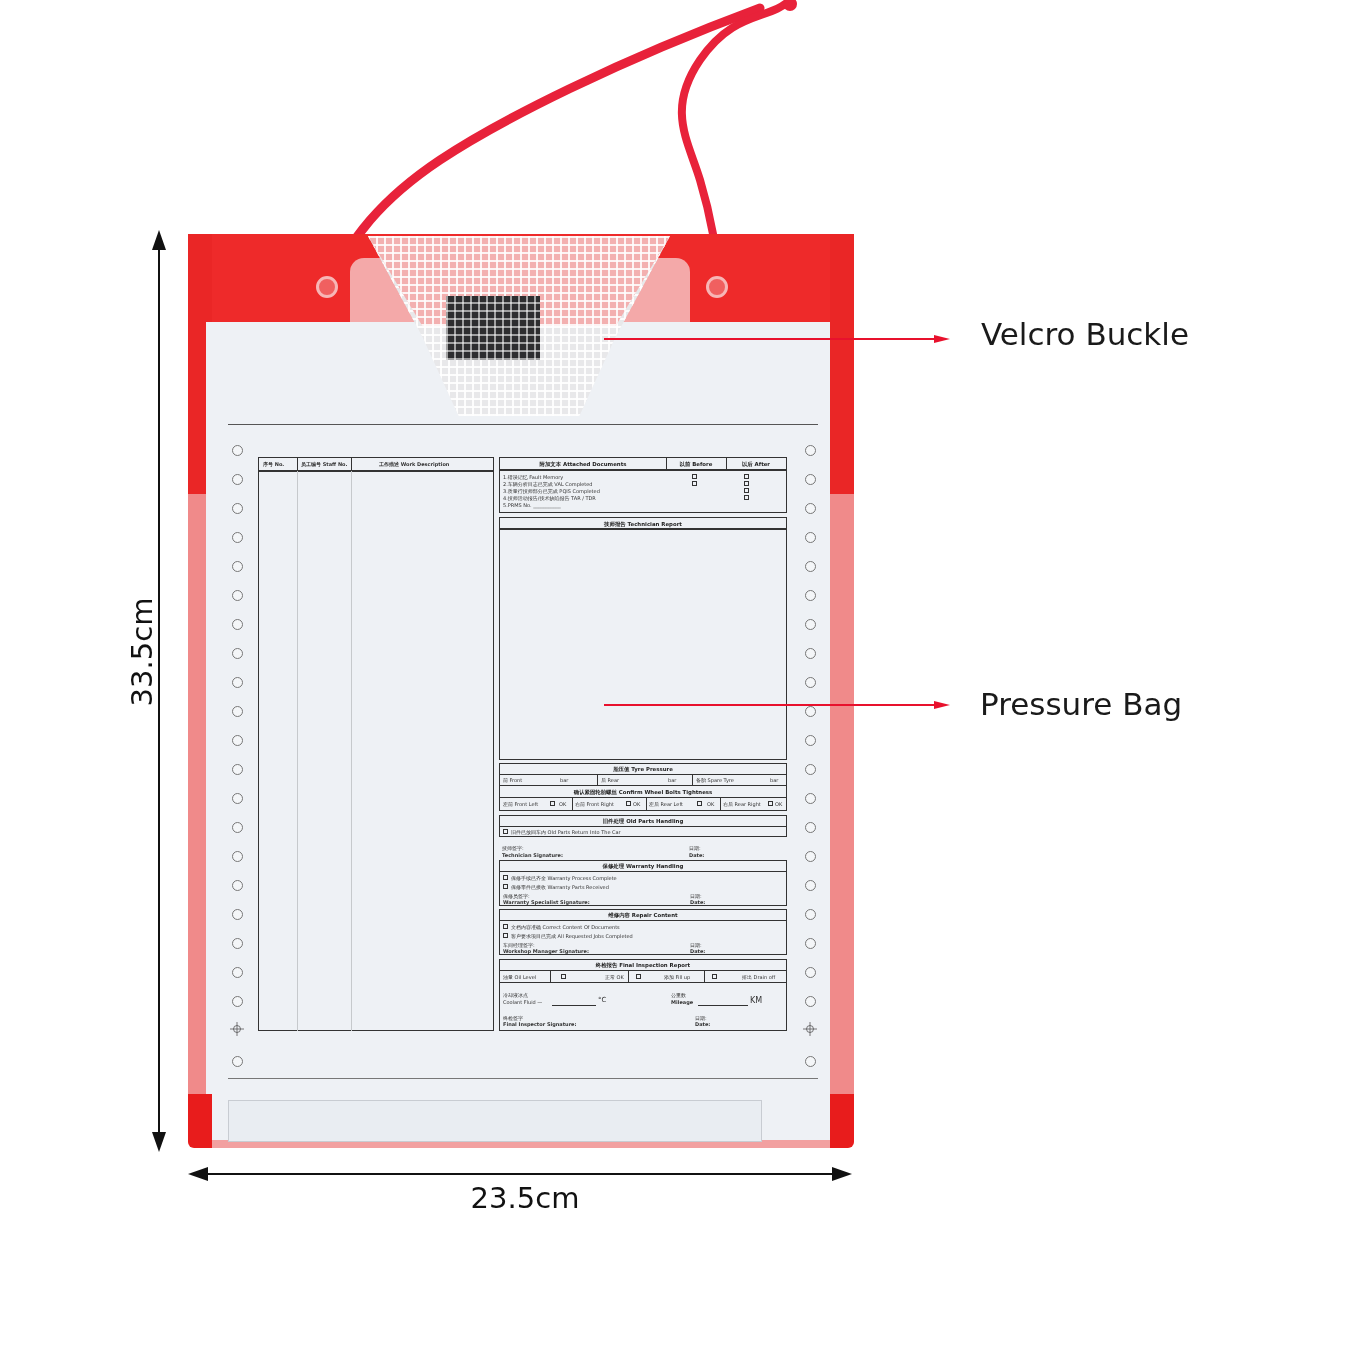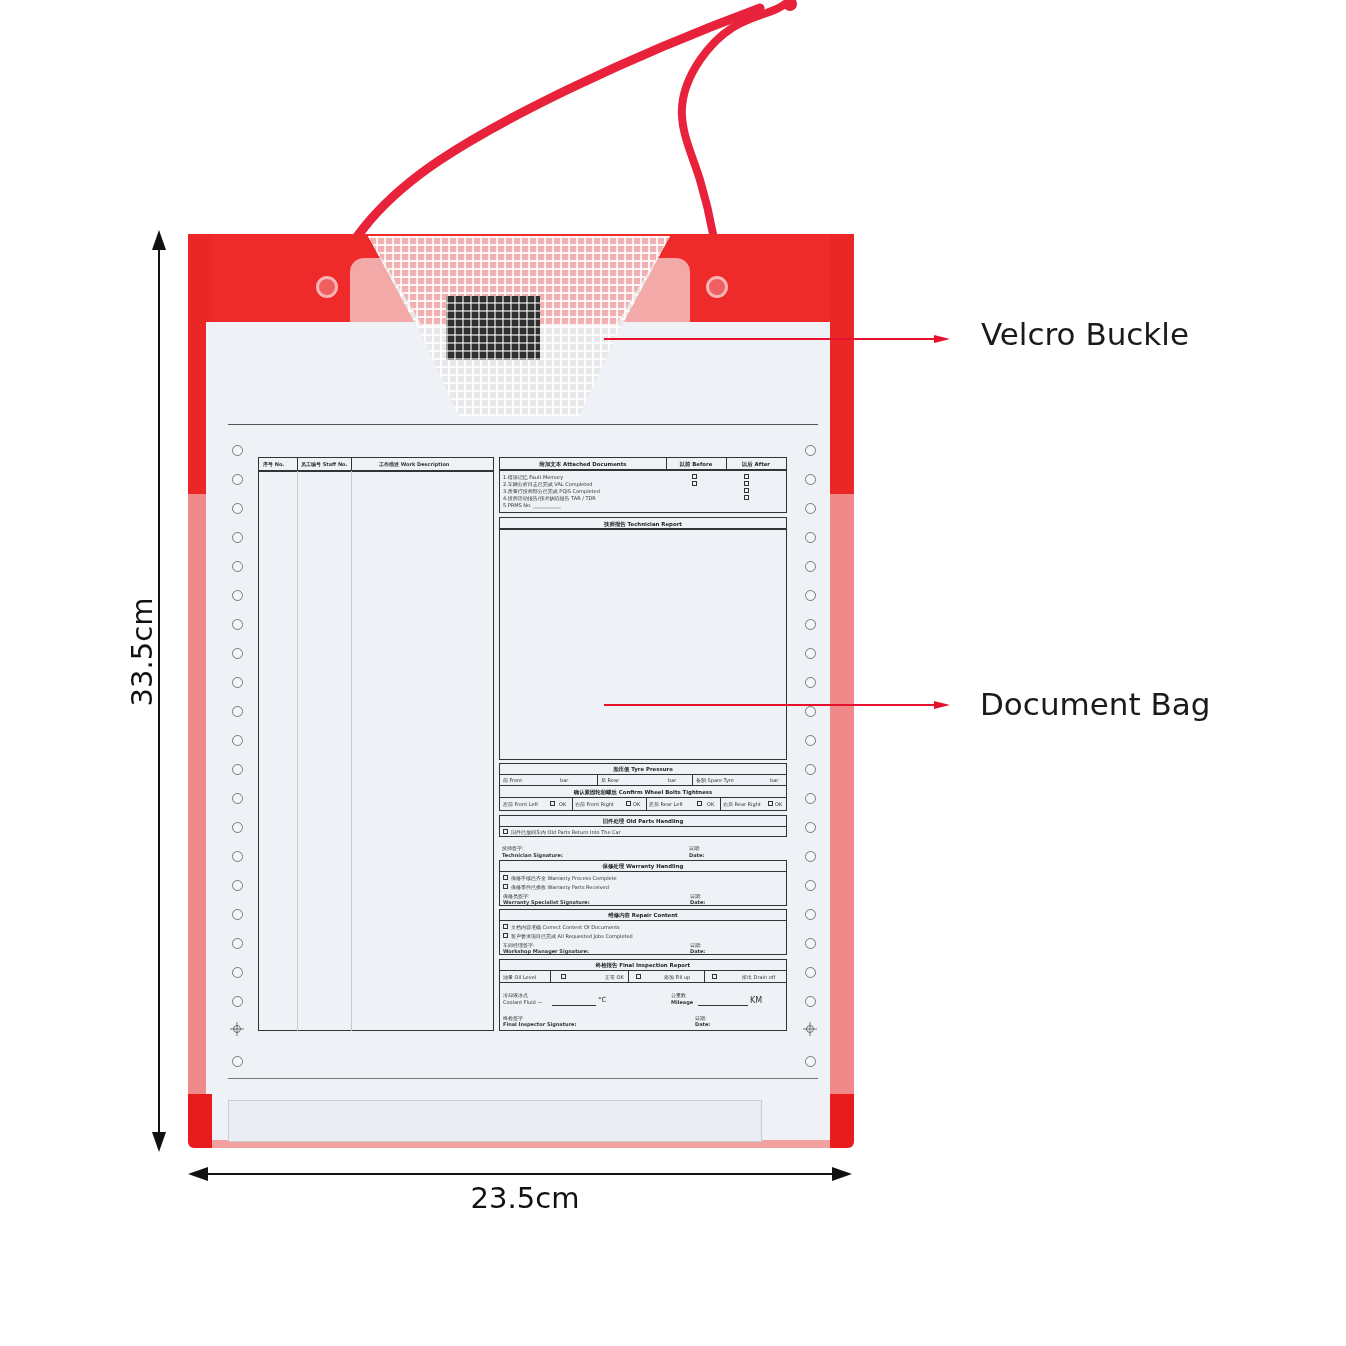--- a/index.html
+++ b/index.html
@@ -287,21 +287,21 @@
 
 <div>
   <div class="abs callout-line" style="left:604px;top:338px;width:330px;"></div>
   <div class="abs callout-head" style="left:934px;top:335px;"></div>
   <div class="abs callout-text" style="left:981px;top:316px;">Velcro Buckle</div>
 </div>
 
 <div>
   <div class="abs callout-line" style="left:604px;top:704px;width:330px;"></div>
   <div class="abs callout-head" style="left:934px;top:701px;"></div>
-  <div class="abs callout-text" style="left:980px;top:686px;">Document Bag</div>
+  <div class="abs callout-text" style="left:980px;top:686px;">Pressure Bag</div>
 </div>
 
 <div>
   <div class="abs dim-v-up"></div>
   <div class="abs dim-v-line"></div>
   <div class="abs dim-v-down"></div>
   <div class="abs dim-text dim-v-text">33.5cm</div>
 </div>
 
 <div>

